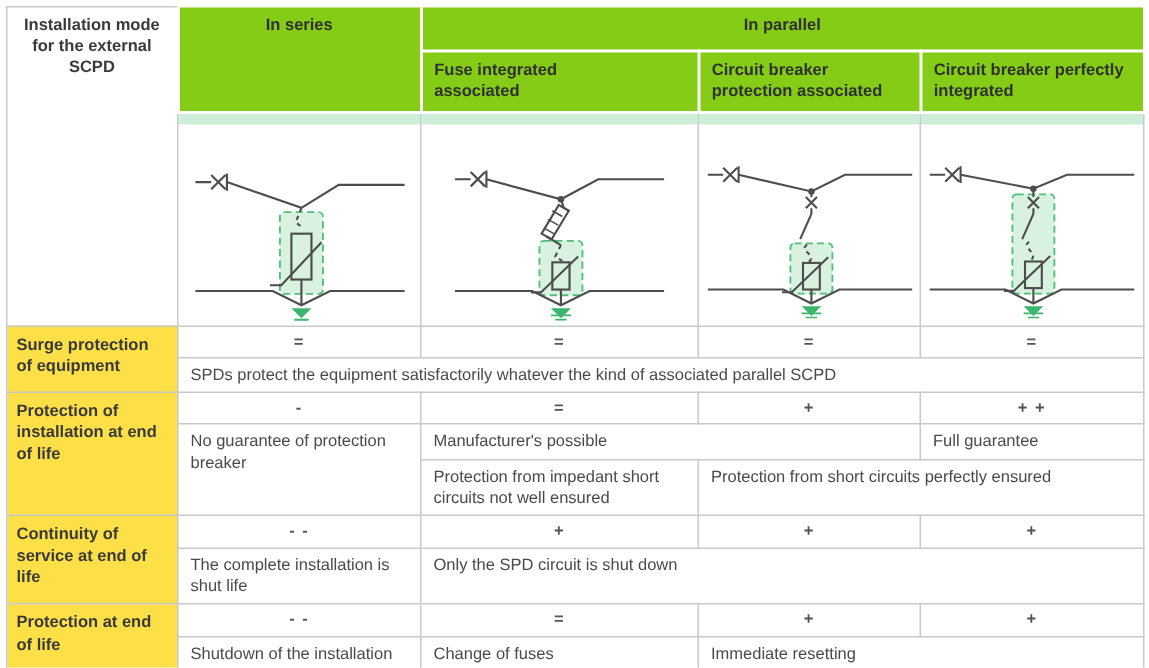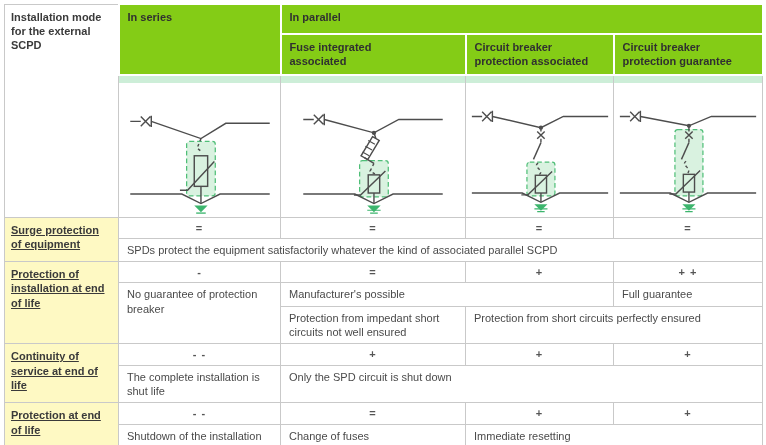--- a/index.html
+++ b/index.html
@@ -17,31 +17,31 @@
   td{vertical-align:top;padding:4px 8px;border:1px solid #c9c9c9;background:#fff;}
   
   td.green{
     background:#84cc16;border:2px solid #fff;
     font-weight:bold;color:#303030;padding:5px 8px;
   }
   td.corner{
     background:#fff;font-weight:bold;color:#3a3a3a;padding:5px 6px;
   }
   td.rowlabel{
-    background:#fef9c3;font-weight:bold;color:#3a3a3a;padding:5px 6px;text-decoration:underline;
+    background:#fde047;font-weight:bold;color:#3a3a3a;padding:5px 6px;
   }
   td.rating{
     text-align:center;vertical-align:middle;color:#555;
     padding:3px 4px;font-weight:bold;letter-spacing:1px;
   }
   td.note{color:#4a4a4a;}
   td.diagram{padding:0 0 2px 0;text-align:center;vertical-align:top;border-top:none;}
   .strip{height:7px;background:#cdeed8;margin-bottom:2px;}
   .subhead-narrow{display:block;max-width:118px;}
-  .r-h1 td{height:18px;}
+  .r-h1 td{height:18px;text-align:center;}
   .r-h2 td{height:24px;}
   .r-rating td{height:13px;}
   svg{display:block;margin:4px auto 0;}
 </style>
 </head>
 <body>
 
 <div class="page">
 <table class="scpd">
   <colgroup>
@@ -66,21 +66,21 @@
   </tr>
 
   <tr class="r-h2">
     <td class="green">
       <span class="subhead-narrow">Fuse integrated associated</span>
     </td>
     <td class="green">
       <span>Circuit breaker protection associated</span>
     </td>
     <td class="green">
-      <span>Circuit breaker protection guarantee</span>
+      <span>Circuit breaker perfectly integrated</span>
     </td>
   </tr>
 
   <tr style="height:142px">
     <td class="diagram">
       <div class="strip"></div>
       <svg width="150" height="128" viewBox="0 0 150 134">
         <rect x="61" y="57" width="30" height="57" rx="3" fill="#d9f2e0" stroke="#4fbe77" stroke-width="1.3" stroke-dasharray="5 3"></rect>
         <g stroke="#4d4d4d" stroke-width="1.5" fill="none">
           <path d="M2,36 H13 M13,31 L23,41 M13,41 L23,31 M24,30 V42"></path>

